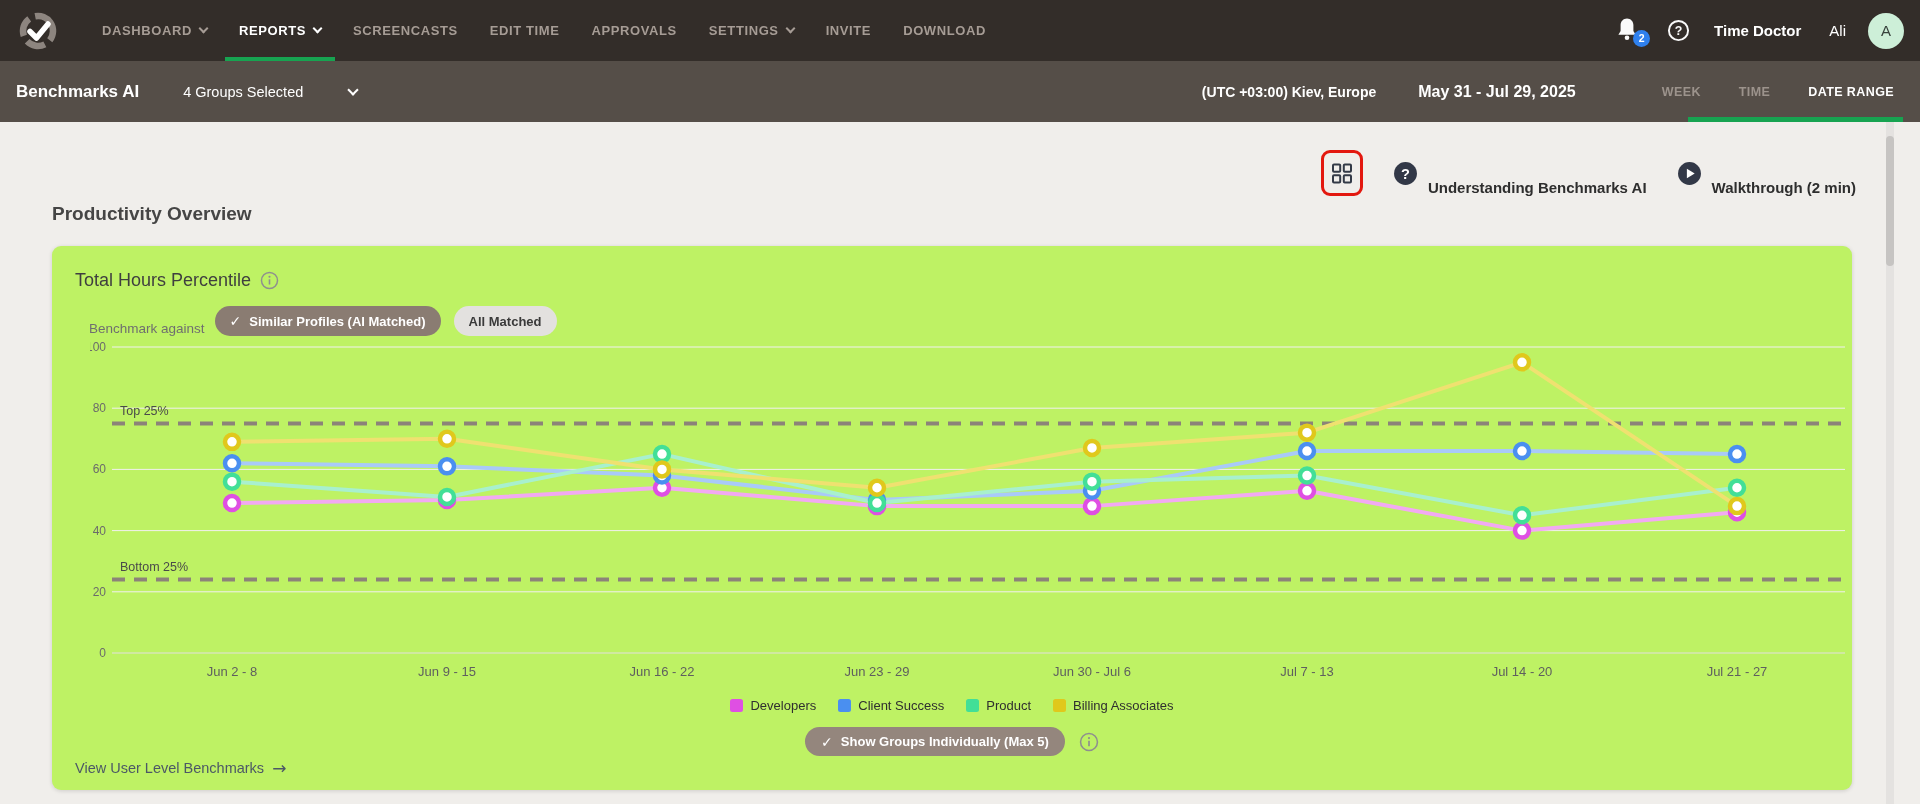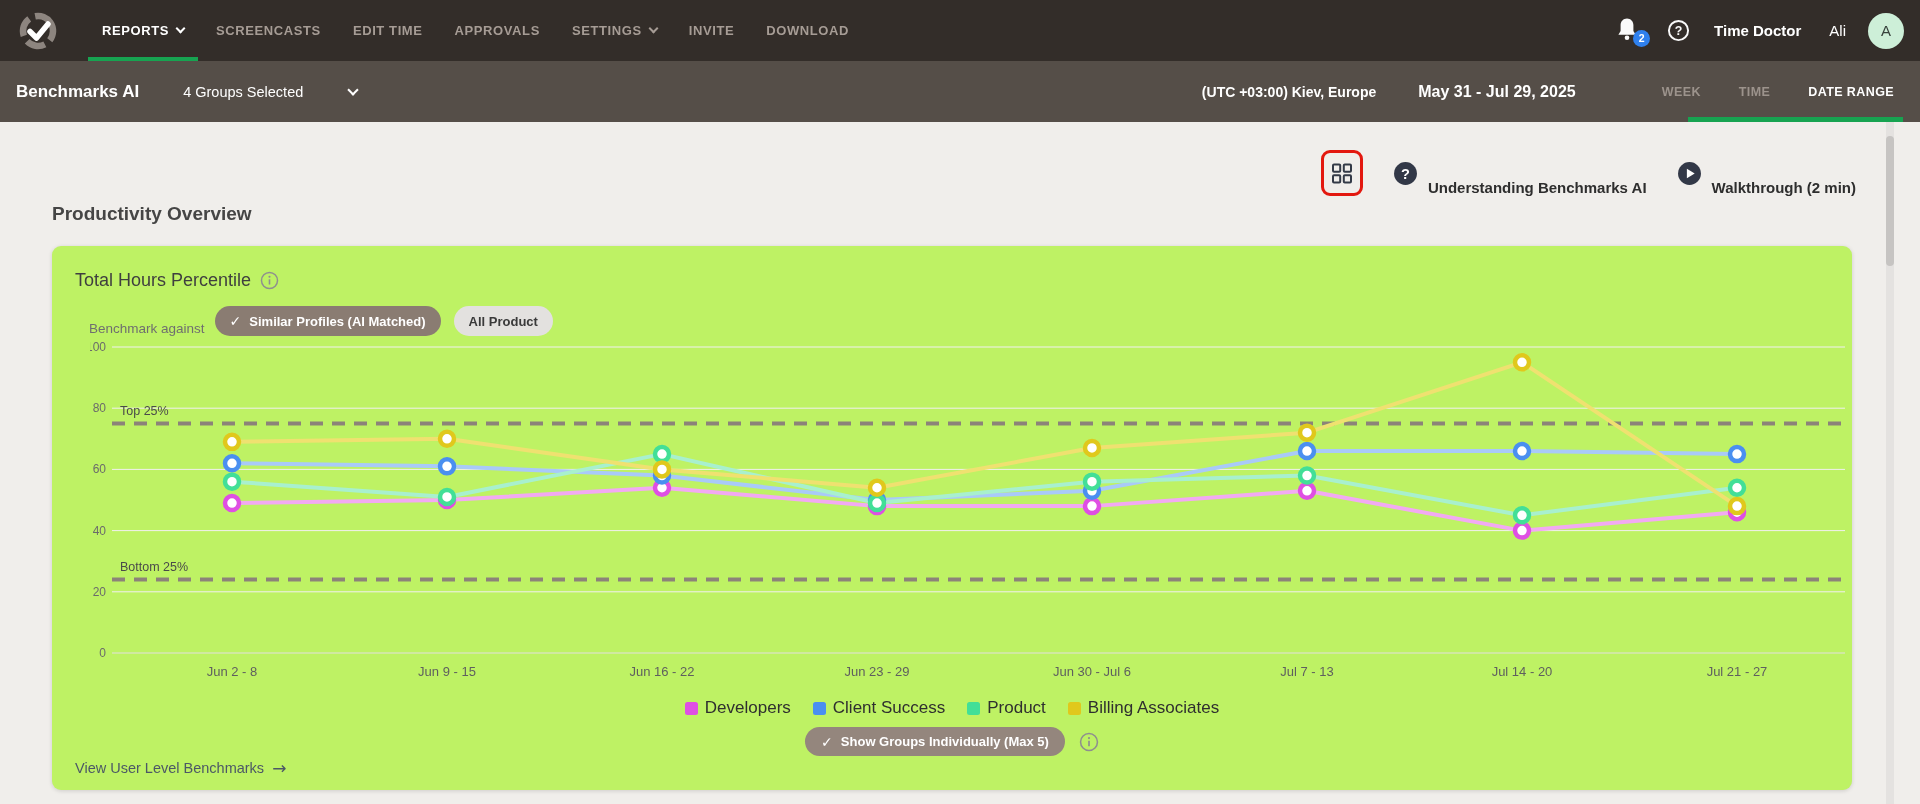--- a/index.html
+++ b/index.html
@@ -56,21 +56,21 @@
   .bench-label { font-size:13.5px; color:#6F6F6F; margin-right:10px; }
   .pill { height:30px; border-radius:16px; display:flex; align-items:center; padding:0 15px;
     font-size:13px; font-weight:700; cursor:pointer; white-space:nowrap; }
   .pill.selected { background:#8A7C72; color:#fff; margin-right:13px; }
   .pill.plain { background:#E3E1DF; color:#3A3A3A; }
   .check { font-family:"DejaVu Sans", sans-serif; margin-right:8px; font-size:14px; font-weight:400;}
 
   .chart-svg { position:absolute; left:38px; top:94px; }
 
   .legend { position:absolute; left:0; top:452px; width:100%; display:flex; justify-content:center; gap:22px; }
-  .legend-item { display:flex; align-items:center; font-size:17px; color:#2F2F2F; }
+  .legend-item { display:flex; align-items:center; font-size:13px; color:#2F2F2F; }
   .swatch { width:13px; height:13px; border-radius:2.5px; margin-right:7px; display:inline-block; }
 
   .footer-row { position:absolute; left:0; top:481px; width:100%; display:flex; justify-content:center; align-items:center; gap:14px;}
   .footer-pill { height:29px; border-radius:15px; background:#94867D; color:#fff; display:flex; align-items:center;
     padding:0 16px; font-size:13px; font-weight:700; cursor:pointer;}
   .info-btn { cursor:pointer; display:flex; }
 
   .view-link { position:absolute; left:23px; top:512px; display:flex; align-items:center; gap:8px;
     font-size:14.5px; color:#4C5866; cursor:pointer; }
   .view-link .arrow { font-family:"DejaVu Sans", sans-serif; font-size:17px; }
@@ -81,20 +81,24 @@
 </style>
 </head>
 <body>
 
 <header class="topbar">
   <svg class="logo" viewBox="0 0 40 40">
     <circle cx="20" cy="20" r="15" fill="none" stroke="#8D857F" stroke-width="6.5" stroke-dasharray="19 6.5" stroke-linecap="butt" transform="rotate(-35 20 20)"></circle>
     <path d="M12 20.5 L18.5 27 L30 13" fill="none" stroke="#FFFFFF" stroke-width="5.5" stroke-linecap="round" stroke-linejoin="round"></path>
   </svg>
   <nav class="nav" id="main-nav">
+      <div class="nav-item">
+        <span>DASHBOARD</span>
+        <span class="chev"></span>
+      </div>
       <div class="nav-item active">
         <span>REPORTS</span>
         <span class="chev"></span>
       </div>
       <div class="nav-item">
         <span>SCREENCASTS</span>
       </div>
       <div class="nav-item">
         <span>EDIT TIME</span>
       </div>
@@ -184,21 +188,21 @@
     </svg>
   </div>
 
   <div class="bench-row">
     <span class="bench-label">Benchmark against</span>
     <div class="pill selected">
       <span class="check">✓</span>
       <span>Similar Profiles (AI Matched)</span>
     </div>
     <div class="pill plain">
-      <span>All Product</span>
+      <span>All Matched</span>
     </div>
   </div>
 
   <svg class="chart-svg" id="chart-svg" width="1760" height="352">
       <line x1="22" x2="1755" y1="313" y2="313" stroke="#E2E0DE" stroke-width="1"></line>
       <text x="16" y="317" text-anchor="end" font-size="12" fill="#6B6B6B">0</text>
       <line x1="22" x2="1755" y1="251.8" y2="251.8" stroke="#F1F0EF" stroke-width="1"></line>
       <text x="16" y="255.8" text-anchor="end" font-size="12" fill="#6B6B6B">20</text>
       <line x1="22" x2="1755" y1="190.6" y2="190.6" stroke="#F1F0EF" stroke-width="1"></line>
       <text x="16" y="194.6" text-anchor="end" font-size="12" fill="#6B6B6B">40</text>

